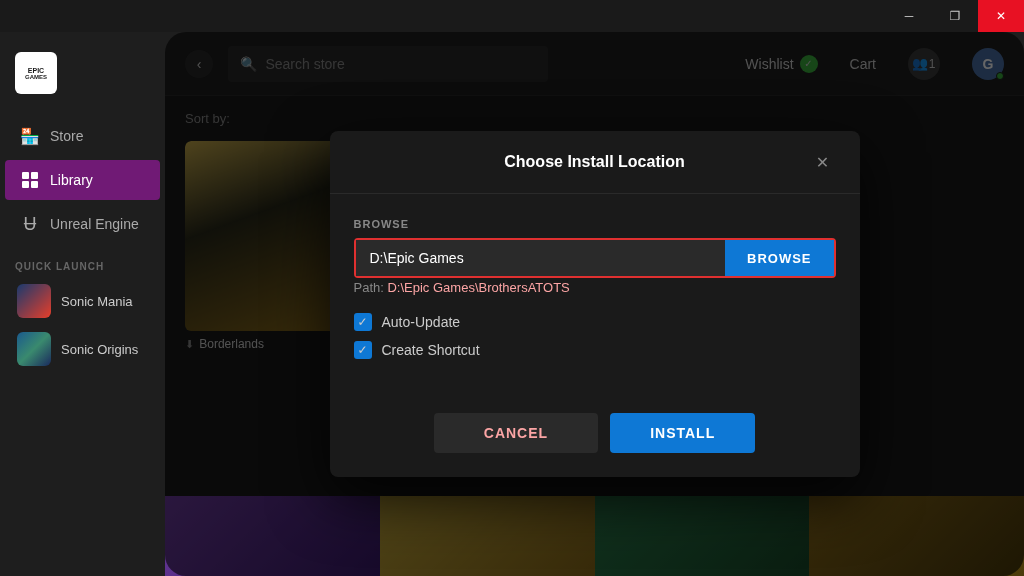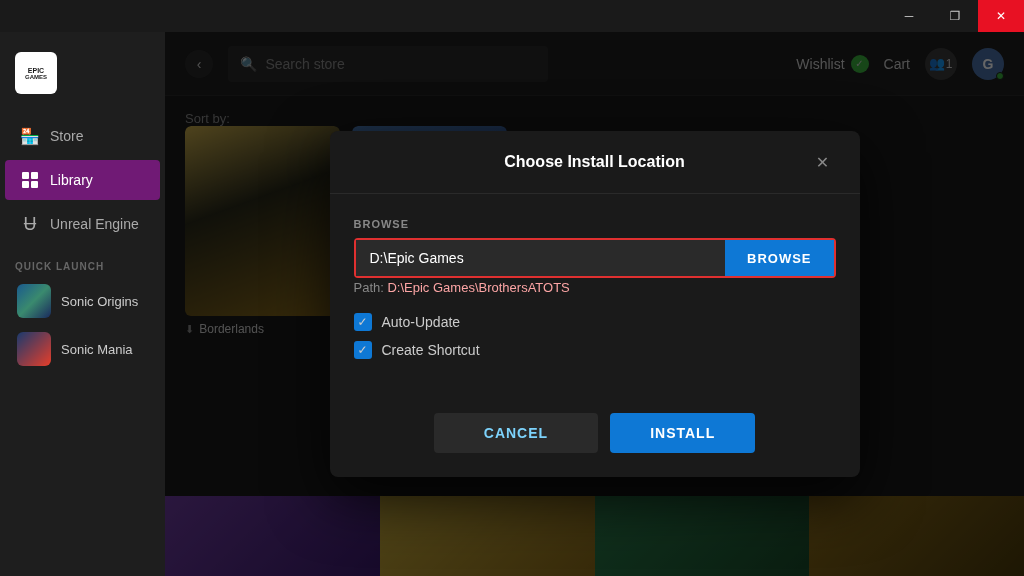--- a/index.html
+++ b/index.html
@@ -163,21 +163,21 @@
       align-items: center;
       padding: 0 12px;
       gap: 8px;
       color: #888;
       font-size: 14px;
     }
     .header-right {
       margin-left: auto;
       display: flex;
       align-items: center;
-      gap: 15px;
+      gap: 32px;
     }
     .header-btn {
       display: flex;
       align-items: center;
       gap: 6px;
       color: #ccc;
       font-size: 14px;
       cursor: pointer;
     }
     .wishlist-check {
@@ -237,20 +237,21 @@
     .library-content {
       flex: 1;
       padding: 15px 20px;
       overflow: hidden;
       position: relative;
     }
     .sort-bar {
       display: flex;
       align-items: center;
       gap: 10px;
+      margin-bottom: 15px;
       font-size: 13px;
       color: #888;
     }
     .game-cards-row {
       display: flex;
       gap: 12px;
       margin-bottom: 15px;
     }
     .game-card {
       width: 155px;
@@ -300,20 +301,21 @@
 
     
     .modal-overlay {
       position: absolute;
       top: 0; left: 0; right: 0; bottom: 0;
       background: rgba(0,0,0,0.6);
       display: flex;
       align-items: center;
       justify-content: center;
       z-index: 100;
+      border-radius: 21px;
     }
     .modal {
       width: 530px;
       background: #1a1a1a;
       border-radius: 8px;
       overflow: hidden;
       box-shadow: 0 20px 60px rgba(0,0,0,0.8);
     }
     .modal-header {
       display: flex;
@@ -406,21 +408,21 @@
       cursor: pointer;
     }
     .modal-footer {
       display: flex;
       justify-content: center;
       gap: 12px;
       padding: 20px 24px 24px;
     }
     .btn-cancel {
       background: #2a2a2a;
-      color: #7dd3fc;
+      color: #fca5a5;
       border: none;
       padding: 12px 50px;
       font-size: 14px;
       font-weight: 600;
       cursor: pointer;
       border-radius: 4px;
       letter-spacing: 1px;
     }
     .btn-install {
       background: #0e78d5;
@@ -471,27 +473,27 @@
     </div>
 
     <div class="nav-item">
       <div class="nav-icon" style="font-size:18px;">Ʉ</div>
       <span>Unreal Engine</span>
     </div>
 
     <div class="section-label">QUICK LAUNCH</div>
 
     <div class="quick-launch-item">
+      <div class="game-thumb game-thumb-sonic-mania"></div>
+      <span class="game-label">Sonic Mania</span>
+    </div>
+
+    <div class="quick-launch-item">
       <div class="game-thumb game-thumb-sonic-origins"></div>
       <span class="game-label">Sonic Origins</span>
-    </div>
-
-    <div class="quick-launch-item">
-      <div class="game-thumb game-thumb-sonic-mania"></div>
-      <span class="game-label">Sonic Mania</span>
     </div>
   </div>
 
   <div class="content-area">
 
     <div class="topbar">
       <div class="back-btn">‹</div>
       <div class="search-box">
         <span>🔍</span>
         <span style="color:#888;font-size:14px;">Search store</span>

